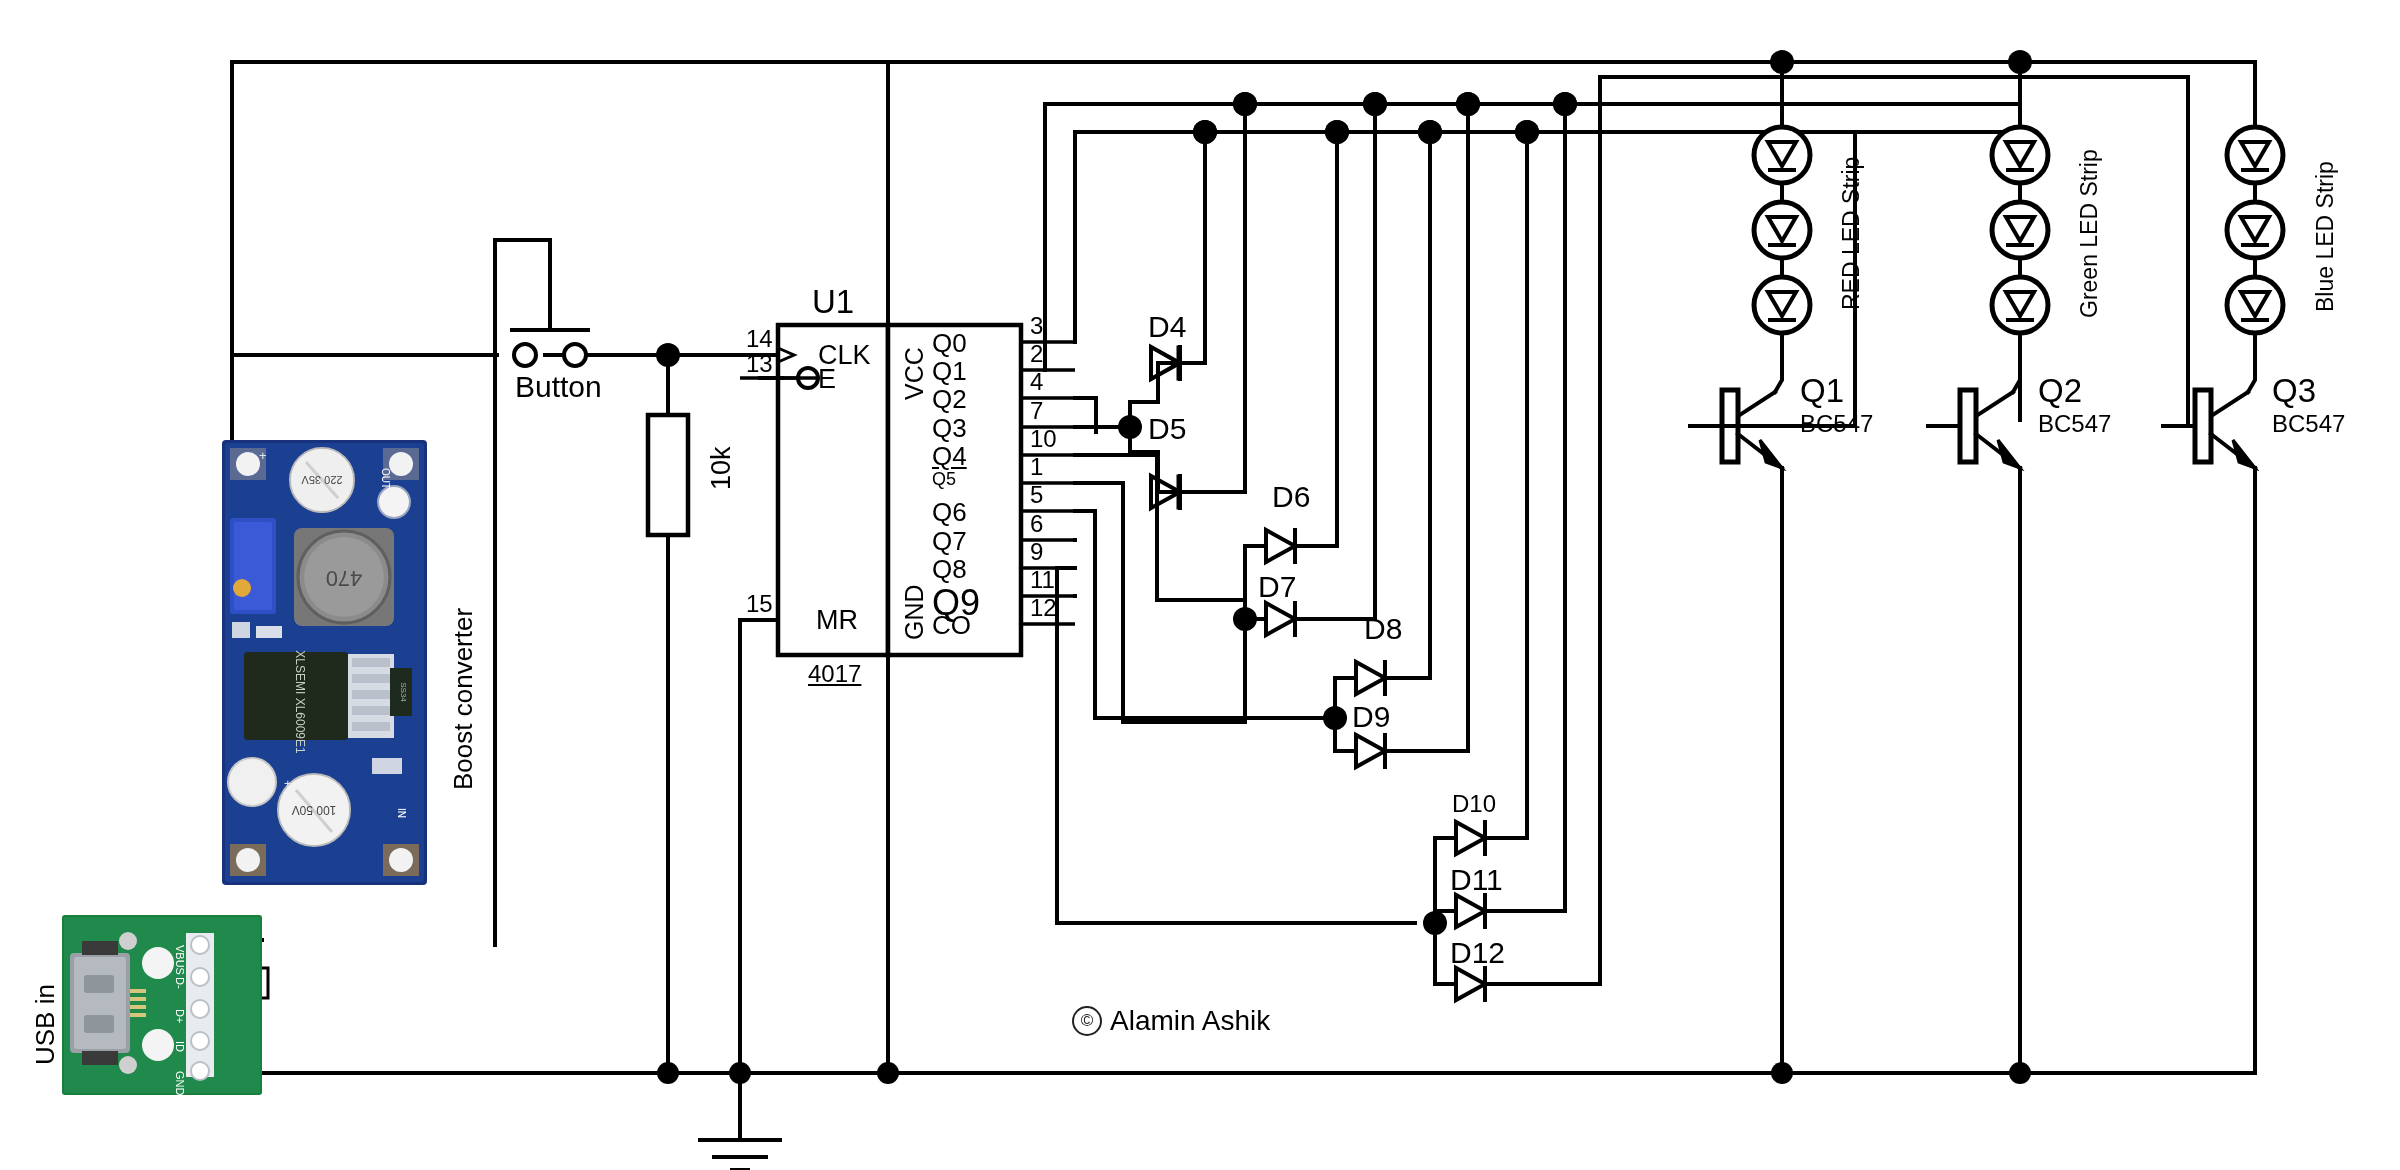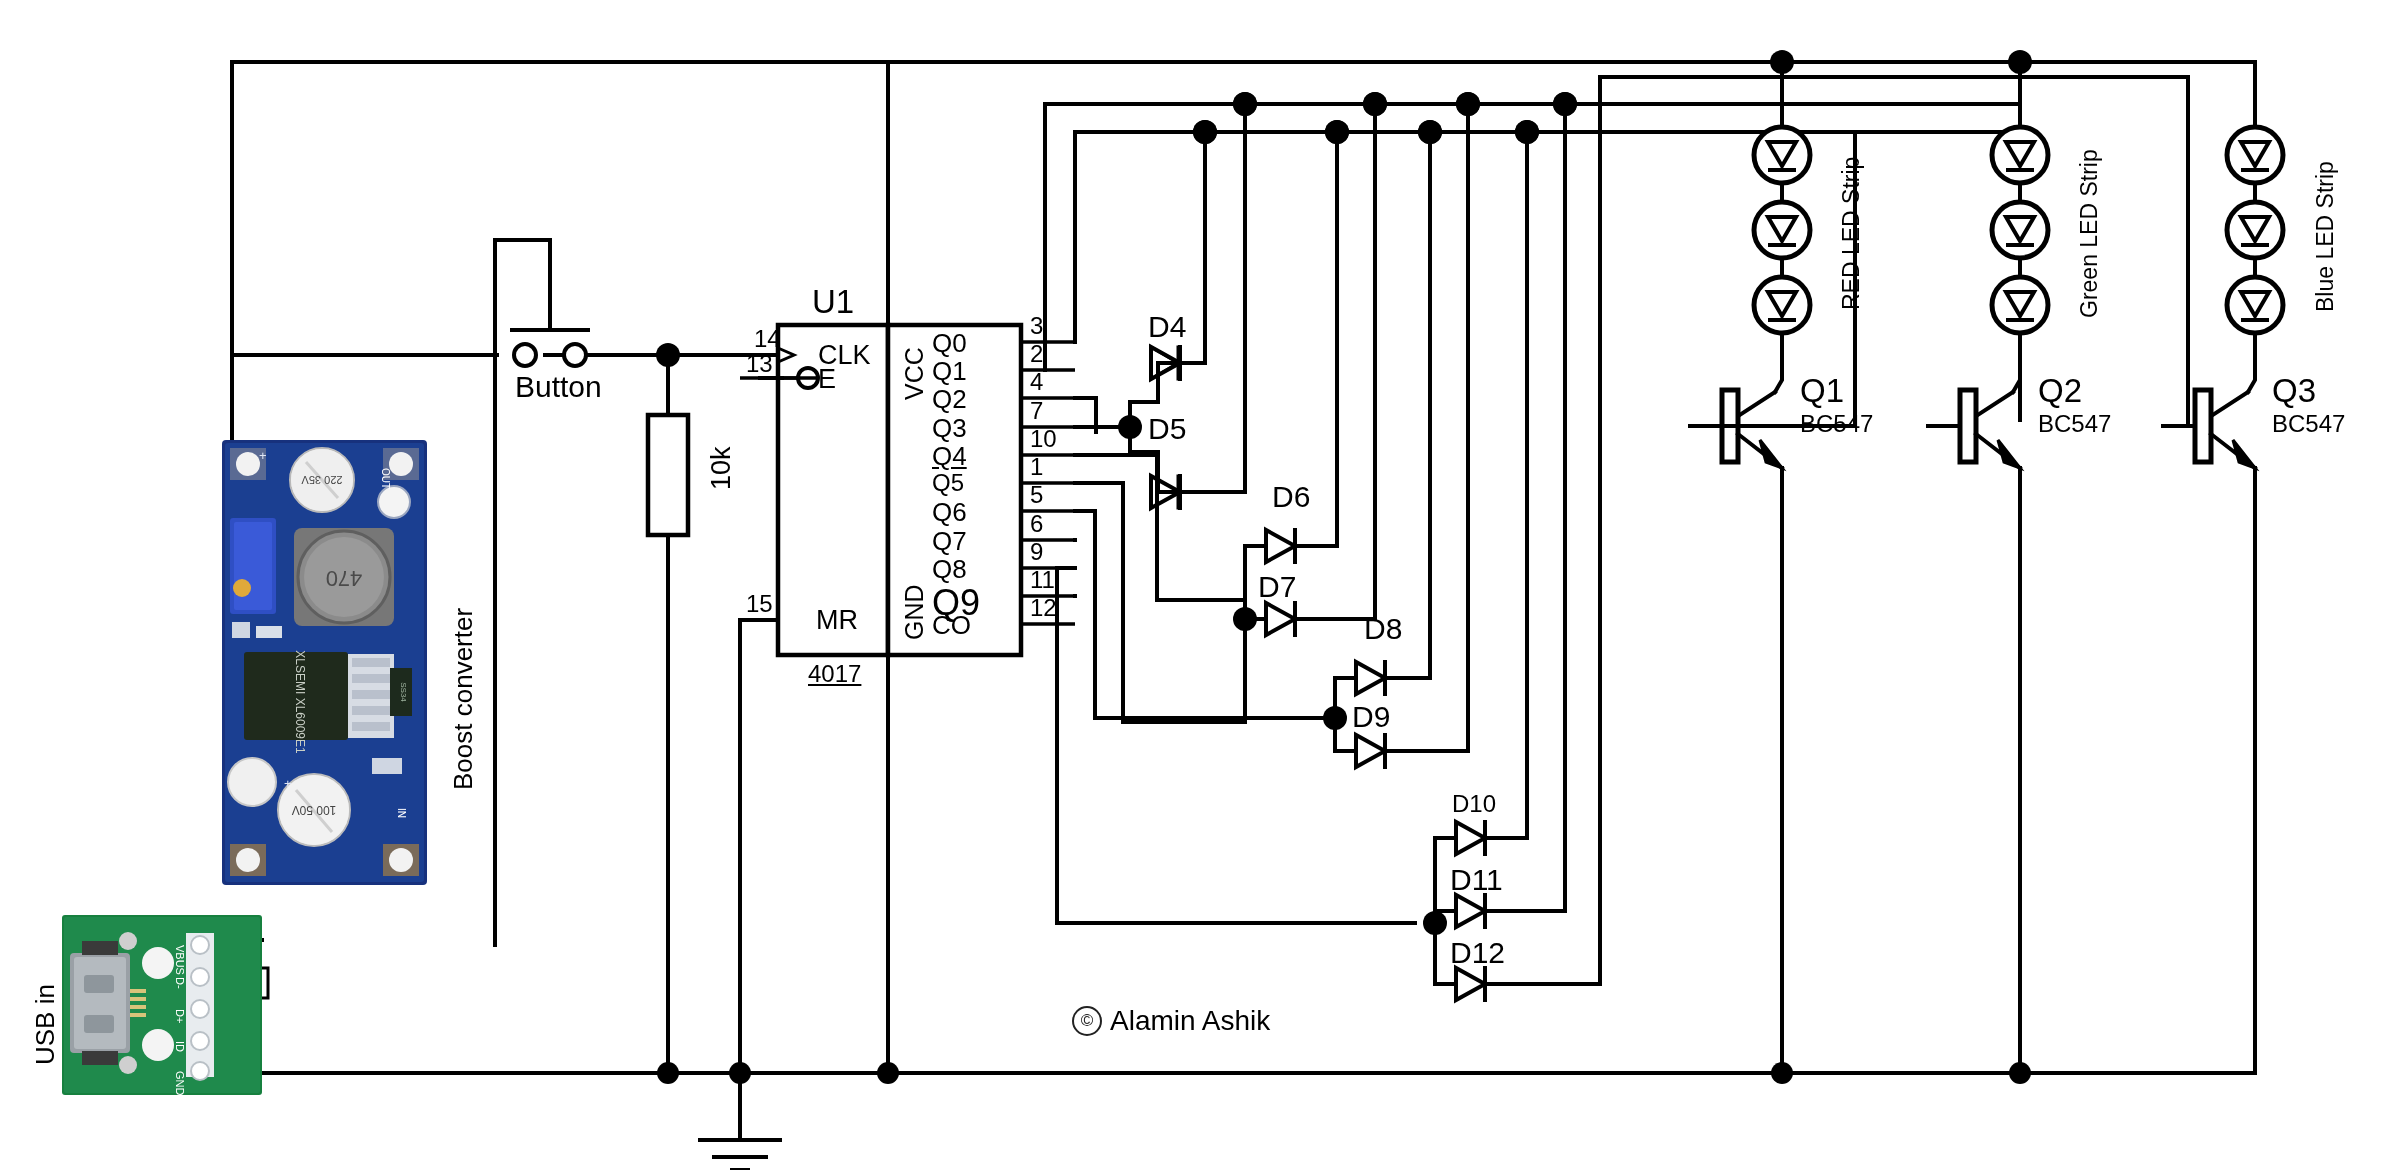--- a/index.html
+++ b/index.html
@@ -445,33 +445,33 @@
   <div class="lbl vert" style="left:706px;top:490px;transform:rotate(-90deg);font-size:27px;">10k</div>
 
   <div class="lbl" style="left:812px;top:283px;font-size:33px;">U1</div>
 
   <div class="lbl" style="left:808px;top:660px;font-size:24px;text-decoration:underline;">4017</div>
 
   <div class="lbl" style="left:818px;top:340px;font-size:27px;">CLK</div>
   <div class="lbl" style="left:818px;top:364px;font-size:27px;">E</div>
   <div class="lbl" style="left:816px;top:605px;font-size:27px;">MR</div>
 
-  <div class="lbl" style="left:746px;top:325px;font-size:24px;margin-left:8px;">14</div>
+  <div class="lbl" style="left:746px;top:325px;font-size:24px;">14</div>
   <div class="lbl" style="left:746px;top:350px;font-size:24px;">13</div>
   <div class="lbl" style="left:746px;top:590px;font-size:24px;">15</div>
 
   <div class="lbl vert" style="left:900px;top:400px;transform:rotate(-90deg);font-size:25px;">VCC</div>
   <div class="lbl vert" style="left:900px;top:640px;transform:rotate(-90deg);font-size:25px;">GND</div>
 
   <div class="lbl" style="left:932px;top:328px;font-size:26px;">Q0</div>
   <div class="lbl" style="left:932px;top:356px;font-size:26px;">Q1</div>
   <div class="lbl" style="left:932px;top:384px;font-size:26px;">Q2</div>
   <div class="lbl" style="left:932px;top:413px;font-size:26px;">Q3</div>
   <div class="lbl" style="left:932px;top:441px;font-size:26px;text-decoration:underline;">Q4</div>
-  <div class="lbl" style="left:932px;top:469px;font-size:24px;">Q5</div>
+  <div class="lbl" style="left:932px;top:469px;font-size:18px;">Q5</div>
   <div class="lbl" style="left:932px;top:497px;font-size:26px;">Q6</div>
   <div class="lbl" style="left:932px;top:526px;font-size:26px;">Q7</div>
   <div class="lbl" style="left:932px;top:554px;font-size:26px;">Q8</div>
   <div class="lbl" style="left:932px;top:582px;font-size:36px;">Q9</div>
   <div class="lbl" style="left:932px;top:610px;font-size:26px;">CO</div>
 
   <div class="lbl" style="left:1030px;top:312px;font-size:24px;">3</div>
   <div class="lbl" style="left:1030px;top:340px;font-size:24px;">2</div>
   <div class="lbl" style="left:1030px;top:368px;font-size:24px;">4</div>
   <div class="lbl" style="left:1030px;top:397px;font-size:24px;">7</div>

